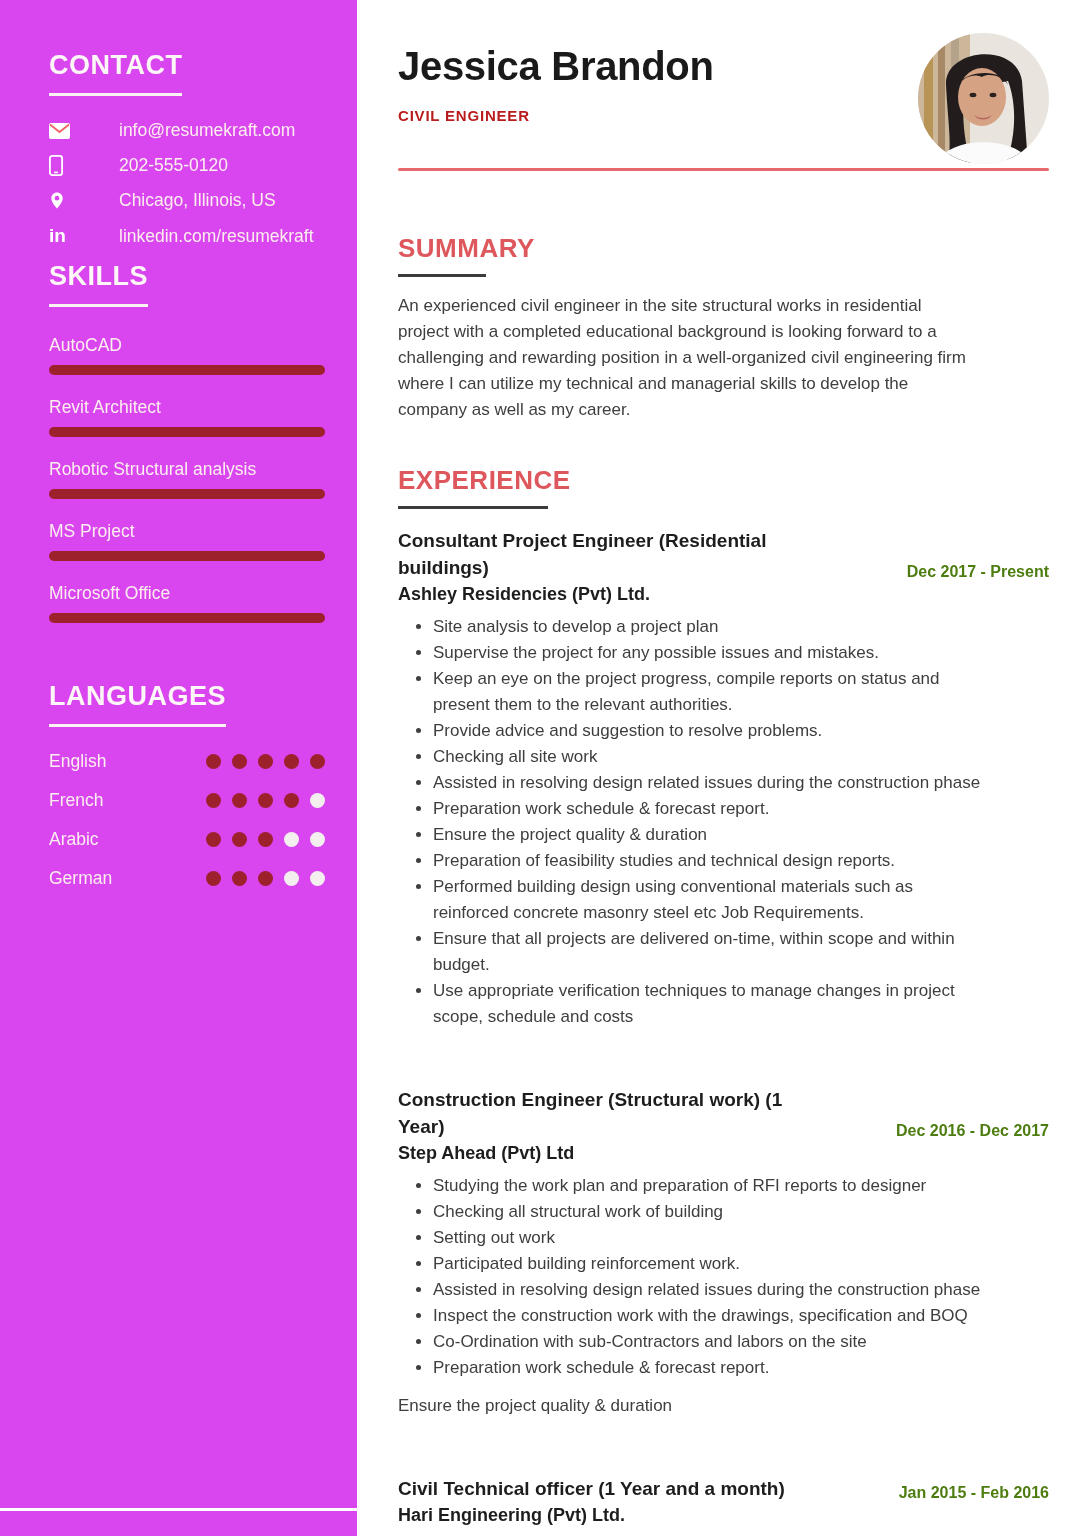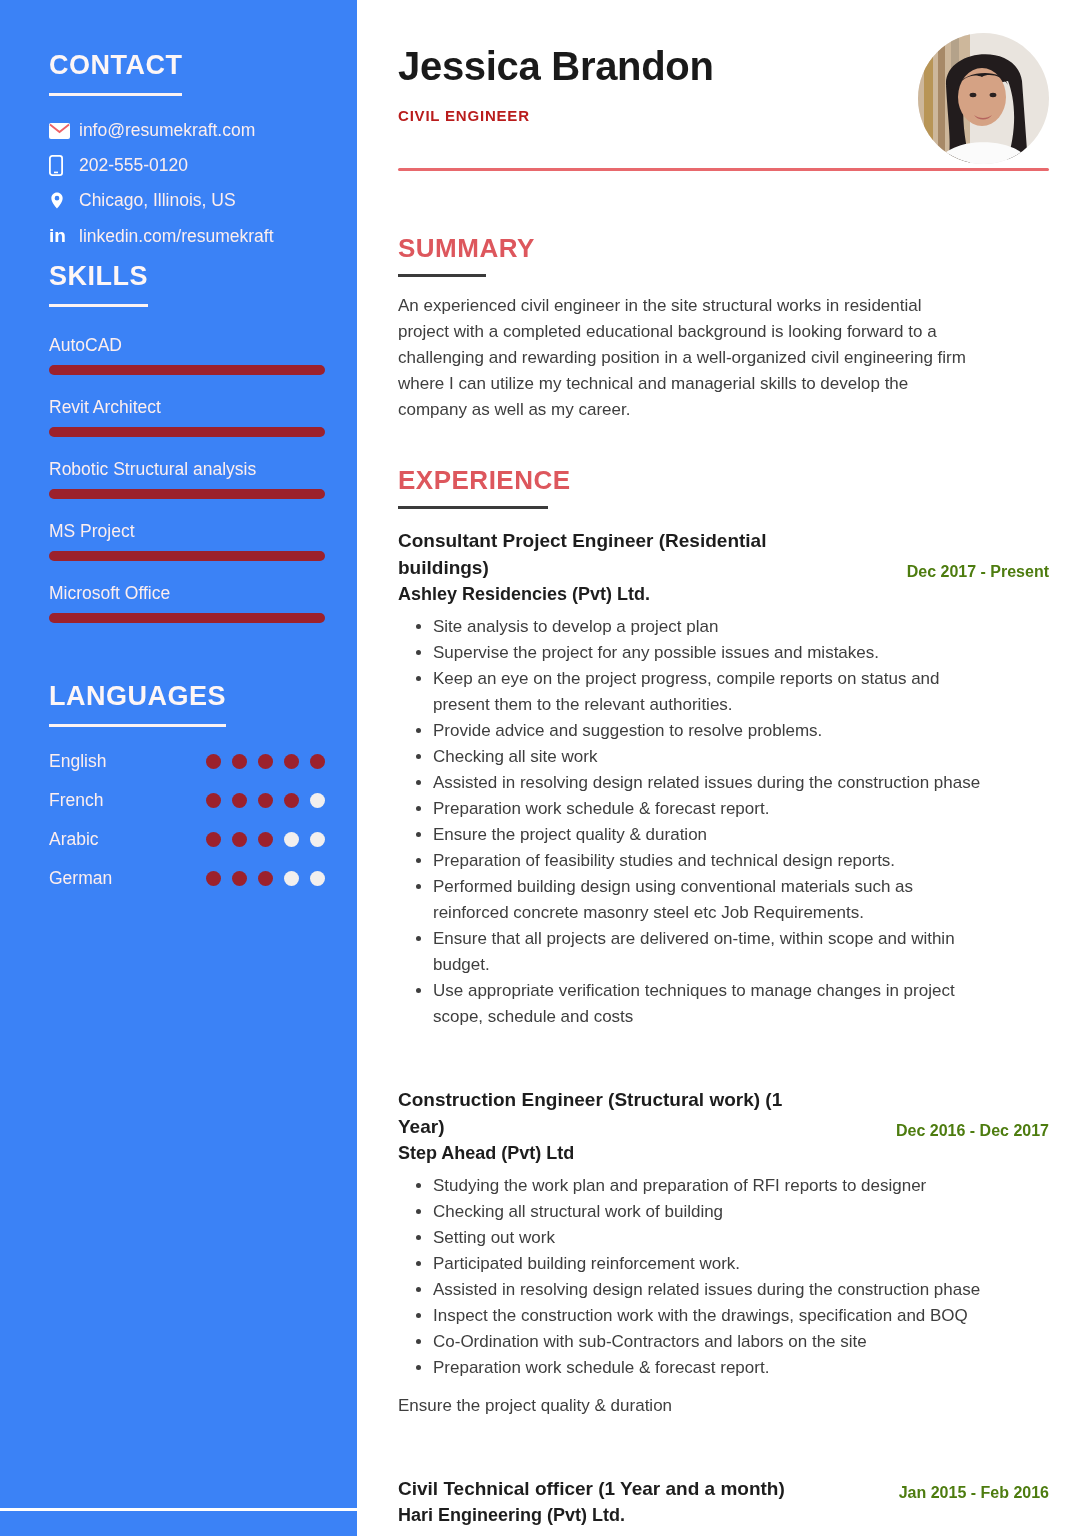--- a/index.html
+++ b/index.html
@@ -9,40 +9,40 @@
     background:#ffffff;
     overflow:hidden;
     font-family:"Liberation Sans","DejaVu Sans",sans-serif;
     -webkit-font-smoothing:antialiased;
   }
 
   
   .sidebar {
     position:absolute; left:0; top:0; bottom:0;
     width:357px;
-    background:#3b82f6;
+    background:#d946ef;
     color:#ffffff;
     padding:50px 32px 0 49px;
   }
   .page-seam {
     position:absolute; left:0; top:1508px; width:357px; height:3px;
     background:#ffffff; z-index:6;
   }
   .side-heading {
     display:inline-block;
     font-size:27px; font-weight:bold; letter-spacing:0.5px;
     color:#fdf6f6;
     border-bottom:3px solid #fcf3f3;
     padding-bottom:12px;
   }
   .contact-list { margin-top:24px; }
   .contact-row {
     display:flex; align-items:center;
     margin-bottom:14px;
-    font-size:17.5px; color:#fdeeee;
+    font-size:17.5px; color:#fdeeee;gap:40px;
   }
   .contact-icon { width:30px; flex:0 0 30px; display:flex; align-items:center; }
   .contact-icon svg { display:block; }
   .li-icon { font-weight:bold; font-size:19px; color:#ffffff; letter-spacing:0; }
 
   .skills-section { }
   .skill-item { margin-top:22px; }
   .skill-item:first-of-type { margin-top:28px; }
   .skill-name { font-size:17.5px; color:#fdeeee; margin-bottom:9px; }
   .skill-bar {

